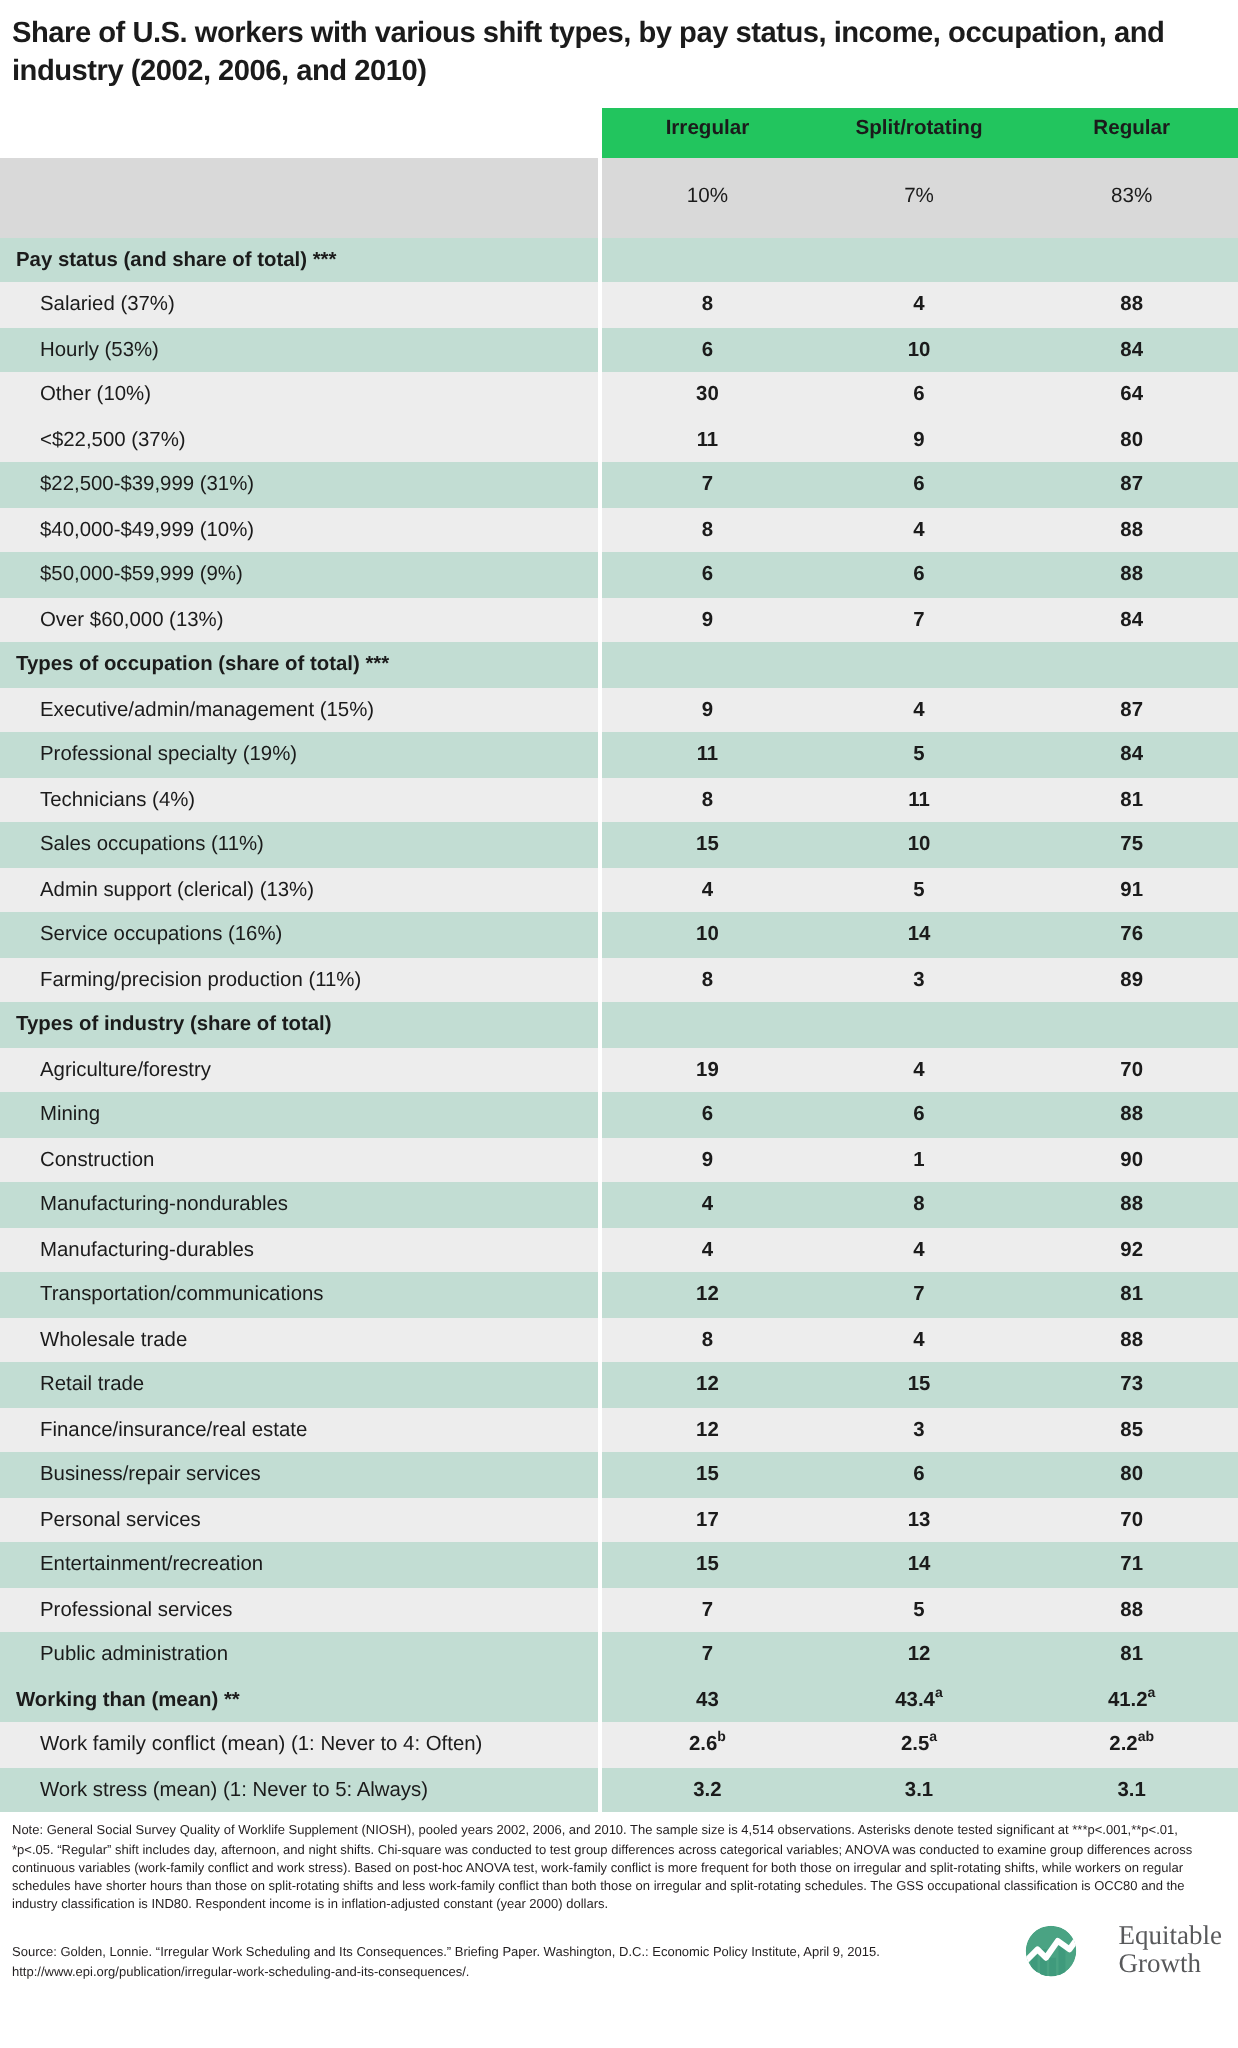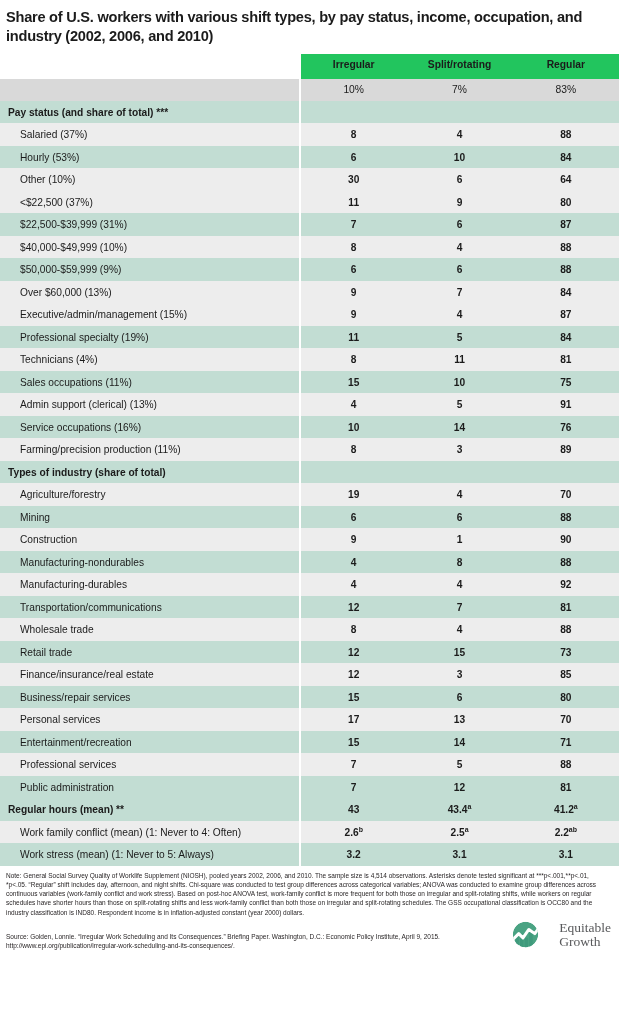--- a/index.html
+++ b/index.html
@@ -54,21 +54,21 @@
     font-weight: bold;
     text-align: center;
     background: #22c55e;
     color: #1b1b1b;
     padding-bottom: 3px;
   }
   tr.colhead th.blank { background: #ffffff; }
 
   
   tr.totals td {
-    height: 22px;
+    height: 40px;
     background: #d9d9d9;
     font-size: 10.3px;
     text-align: center;
     color: #1b1b1b;
   }
   tr.totals td.lbl { background: #d9d9d9; }
 
   
   tr.section td {
     height: 22.5px;
@@ -221,20 +221,26 @@
           <td class="val">6</td>
           <td class="val">6</td>
           <td class="val">88</td>
         </tr>
         <tr class="row alt-grey">
           <td class="lbl">Over $60,000 (13%)</td>
           <td class="val">9</td>
           <td class="val">7</td>
           <td class="val">84</td>
         </tr>
+        <tr class="section">
+          <td class="lbl">Types of occupation (share of total) ***</td>
+          <td></td>
+          <td></td>
+          <td></td>
+        </tr>
         <tr class="row alt-grey">
           <td class="lbl">Executive/admin/management (15%)</td>
           <td class="val">9</td>
           <td class="val">4</td>
           <td class="val">87</td>
         </tr>
         <tr class="row alt-green">
           <td class="lbl">Professional specialty (19%)</td>
           <td class="val">11</td>
           <td class="val">5</td>
@@ -354,21 +360,21 @@
           <td class="val">5</td>
           <td class="val">88</td>
         </tr>
         <tr class="row alt-green">
           <td class="lbl">Public administration</td>
           <td class="val">7</td>
           <td class="val">12</td>
           <td class="val">81</td>
         </tr>
         <tr class="row alt-green">
-          <td class="lbl bold">Regular hours (mean) **</td>
+          <td class="lbl bold">Working than (mean) **</td>
           <td class="val">43</td>
           <td class="val">43.4<sup>a</sup></td>
           <td class="val">41.2<sup>a</sup></td>
         </tr>
         <tr class="row alt-grey">
           <td class="lbl">Work family conflict (mean) (1: Never to 4: Often)</td>
           <td class="val">2.6<sup>b</sup></td>
           <td class="val">2.5<sup>a</sup></td>
           <td class="val">2.2<sup>ab</sup></td>
         </tr>

